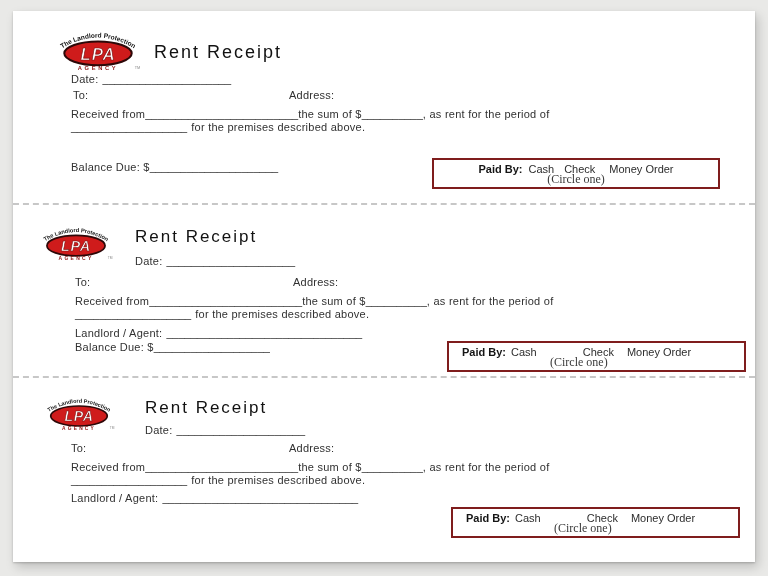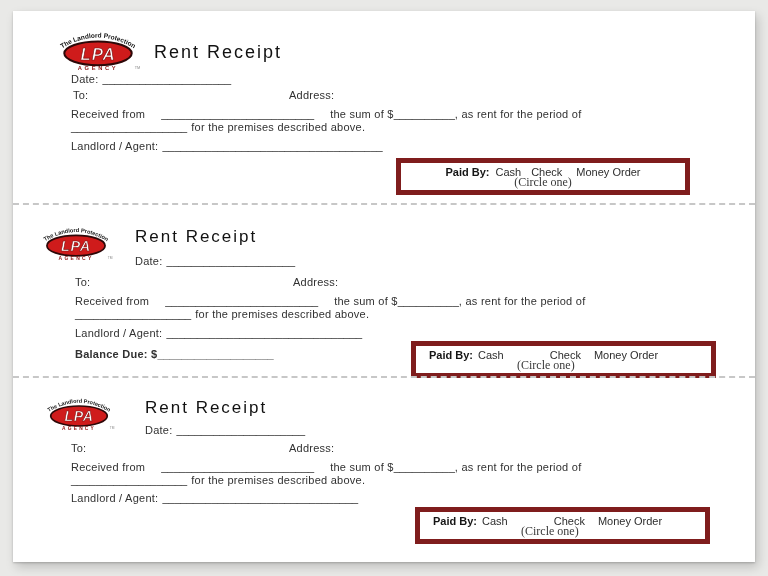--- a/index.html
+++ b/index.html
@@ -42,51 +42,51 @@
 
   
   #r2 .logo{left:26px;top:16px;width:74px;height:40px;}
   #r2 .title{left:122px;top:22px;font-size:17px;}
   #r2 .date-row{left:122px;top:50px;}
   #r2 .to-label{left:62px;top:71px;}
   #r2 .address-label{left:280px;top:71px;}
   #r2 .line1{left:62px;top:90px;}
   #r2 .line2{left:62px;top:103px;}
   #r2 .landlord-row{left:62px;top:122px;}
-  #r2 .balance-row{left:62px;top:143px;font-weight:bold;}
+  #r2 .balance-row{left:62px;top:136px;}
   #r2 .paidby{left:398px;top:136px;width:282px;height:27px;}
 
   
   #r3 .logo{left:30px;top:14px;width:72px;height:39px;}
   #r3 .title{left:132px;top:20px;font-size:17px;}
   #r3 .date-row{left:132px;top:46px;}
   #r3 .to-label{left:58px;top:64px;}
   #r3 .address-label{left:276px;top:64px;}
   #r3 .line1{left:58px;top:83px;}
   #r3 .line2{left:58px;top:96px;}
   #r3 .landlord-row{left:58px;top:114px;}
   #r3 .balance-row{left:58px;top:136px;}
   #r3 .paidby{left:402px;top:129px;width:272px;height:27px;}
 
   
-  .paidby{position:absolute;border:5px solid #7f1d1d;background:#fff;font-size:11px;color:#2d2d2d;}
+  .paidby{position:absolute;border:2px solid #7f1d1d;background:#fff;font-size:11px;color:#2d2d2d;margin-left:36px;}
   .paidby .l1{margin-top:3px;}
   .paidby .label{font-weight:bold;color:#151515;}
   .paidby .note{font-size:12px;color:#3a3a3a;line-height:8px;font-family:Liberation Serif, serif;}
   .paidby.centered .l1,.paidby.centered .note{text-align:center;}
   .paidby.centered .opt-cash{margin-left:6px;}
   .paidby.centered .opt-check{margin-left:10px;}
   .paidby.centered .opt-money{margin-left:14px;}
   .paidby.split{padding-left:13px;}
   .paidby.split .opt-cash{margin-left:5px;}
   .paidby.split .opt-check{margin-left:46px;}
   .paidby.split .opt-money{margin-left:13px;}
   .paidby.split .note{padding-left:88px;}
 
-  .m4{margin:0 16px;}
+  .m4{margin:0 0;}
   .mr4{margin-right:4px;}
   .ml4{margin-left:4px;}
 </style>
 </head>
 <body>
 
 <div class="page">
 
   <div class="receipt" id="r1">
     <svg class="logo" viewBox="0 0 112 60" aria-hidden="true">
@@ -104,22 +104,22 @@
       <span>Date:</span><span class="blank ml4">_____________________</span>
     </div>
     <div class="abs row to-label">To:</div>
     <div class="abs row address-label">Address:</div>
     <div class="abs row line1">
       <span>Received from</span><span class="blank m4">_________________________</span><span>the sum of $</span><span class="blank">__________</span><span>, as rent for the period of</span>
     </div>
     <div class="abs row line2">
       <span class="blank mr4">___________________</span><span>for the premises described above.</span>
     </div>
-    <div class="abs row landlord-row">
-      <span>Landlord / Agent:</span><span class="blank ml4">____________________________________</span>
+    <div class="abs row balance-row">
+      <span>Balance Due: $</span><span class="blank">_____________________</span>
     </div>
     <div class="paidby centered">
       <div class="l1">
         <span class="label">Paid By:</span><span class="opt-cash">Cash</span><span class="opt-check">Check</span><span class="opt-money">Money Order</span>
       </div>
       <div class="note">(Circle one)</div>
     </div>
   </div>
 
   <div class="divider" id="div1"></div>

